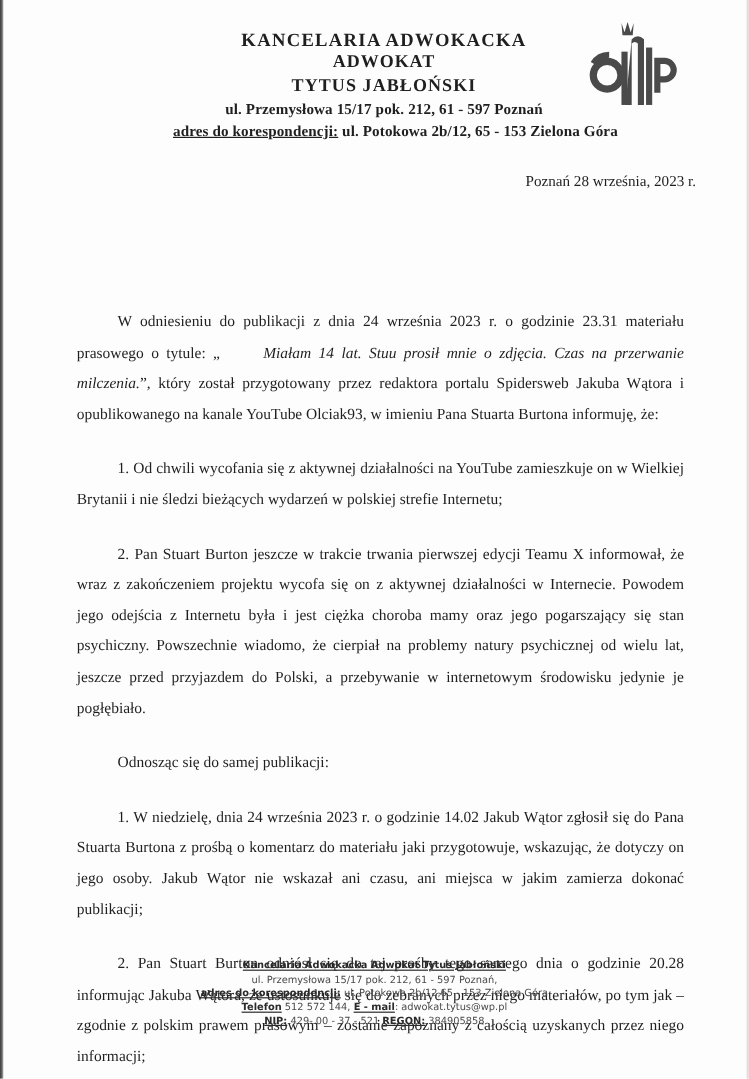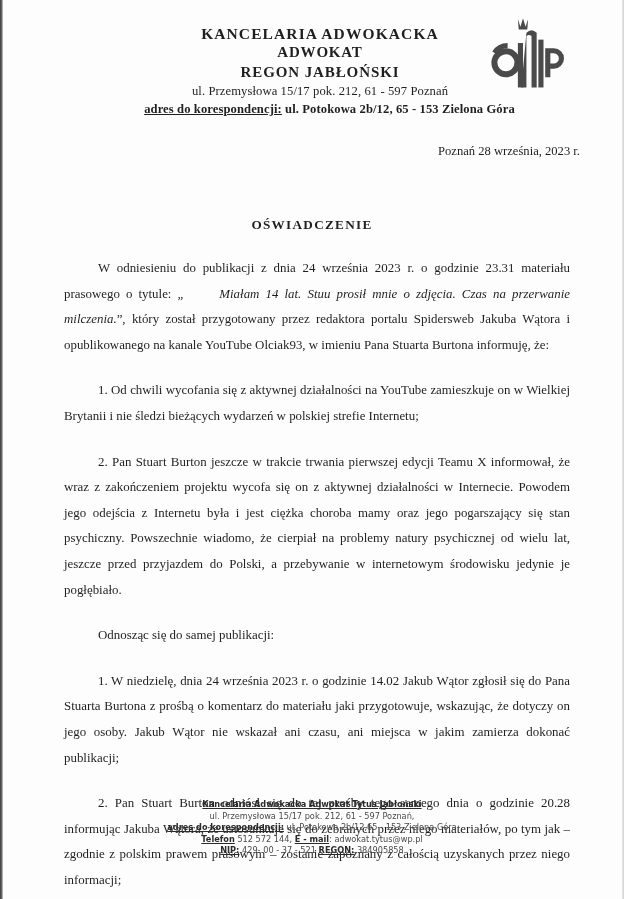--- a/index.html
+++ b/index.html
@@ -59,20 +59,21 @@
   .lh-line3 {
     font-weight: bold;
     font-size: 15px;
     letter-spacing: 0.9px;
     line-height: 20px;
   }
   .lh-addr {
     font-size: 12.6px;
     line-height: 18px;
     letter-spacing: 0.1px;
+    font-weight: bold;
   }
   .lh-corr {
     font-size: 12.6px;
     font-weight: bold;
     line-height: 19px;
     letter-spacing: 0.1px;
     margin-left: 19px;
   }
   .lh-corr .corr-label {
     text-decoration: underline;
@@ -151,21 +152,21 @@
 <body>
 
 <div class="page">
 
   <div class="scan-edge-left"></div>
   <div class="scan-edge-right"></div>
 
   <div class="letterhead">
     <div class="lh-line1">KANCELARIA ADWOKACKA</div>
     <div class="lh-line2">ADWOKAT</div>
-    <div class="lh-line3">REGON JABŁOŃSKI</div>
+    <div class="lh-line3">TYTUS JABŁOŃSKI</div>
     <div class="lh-addr">ul. Przemysłowa 15/17 pok. 212, 61 - 597 Poznań</div>
     <div class="lh-corr"><span class="corr-label">adres do korespondencji:</span><span> ul. Potokowa 2b/12, 65 - 153 Zielona Góra</span></div>
   </div>
 
   <div class="logo">
     <svg viewBox="0 0 100 96" width="86" height="82" aria-hidden="true">
       <g fill="#4a4a4a">
 
         <path d="M44 6 L47 15 L50 5 L53 15 L56 6 L55 18 L45 18 Z"></path>
 
@@ -185,21 +186,20 @@
         <rect x="68" y="30" width="6" height="56"></rect>
 
         <path d="M76 40 l0 34 l6 0 l0 -10 l4 0 a12 12 0 0 0 0 -24 Z
                  M82 46 l4 0 a6 6 0 0 1 0 12 l-4 0 Z"></path>
       </g>
     </svg>
   </div>
 
   <div class="date-line">Poznań 28 września, 2023 r.</div>
 
-  <div class="doc-title">OŚWIADCZENIE</div>
 
   <div class="body-text">
 
     <p><span>W odniesieniu do publikacji z dnia 24 września 2023 r. o godzinie 23.31 materiału prasowego o tytule: „</span><i>Miałam 14 lat. Stuu prosił mnie o zdjęcia. Czas na przerwanie milczenia.</i><span>”, który został przygotowany przez redaktora portalu Spidersweb Jakuba Wątora i opublikowanego na kanale YouTube Olciak93, w imieniu Pana Stuarta Burtona informuję, że:</span></p>
 
     <p>1. Od chwili wycofania się z aktywnej działalności na YouTube zamieszkuje on w Wielkiej Brytanii i nie śledzi bieżących wydarzeń w polskiej strefie Internetu;</p>
 
     <p>2. Pan Stuart Burton jeszcze w trakcie trwania pierwszej edycji Teamu X informował, że wraz z zakończeniem projektu wycofa się on z aktywnej działalności w Internecie. Powodem jego odejścia z Internetu była i jest ciężka choroba mamy oraz jego pogarszający się stan psychiczny. Powszechnie wiadomo, że cierpiał na problemy natury psychicznej od wielu lat, jeszcze przed przyjazdem do Polski, a przebywanie w internetowym środowisku jedynie je pogłębiało.</p>
 
     <p>Odnosząc się do samej publikacji:</p>

